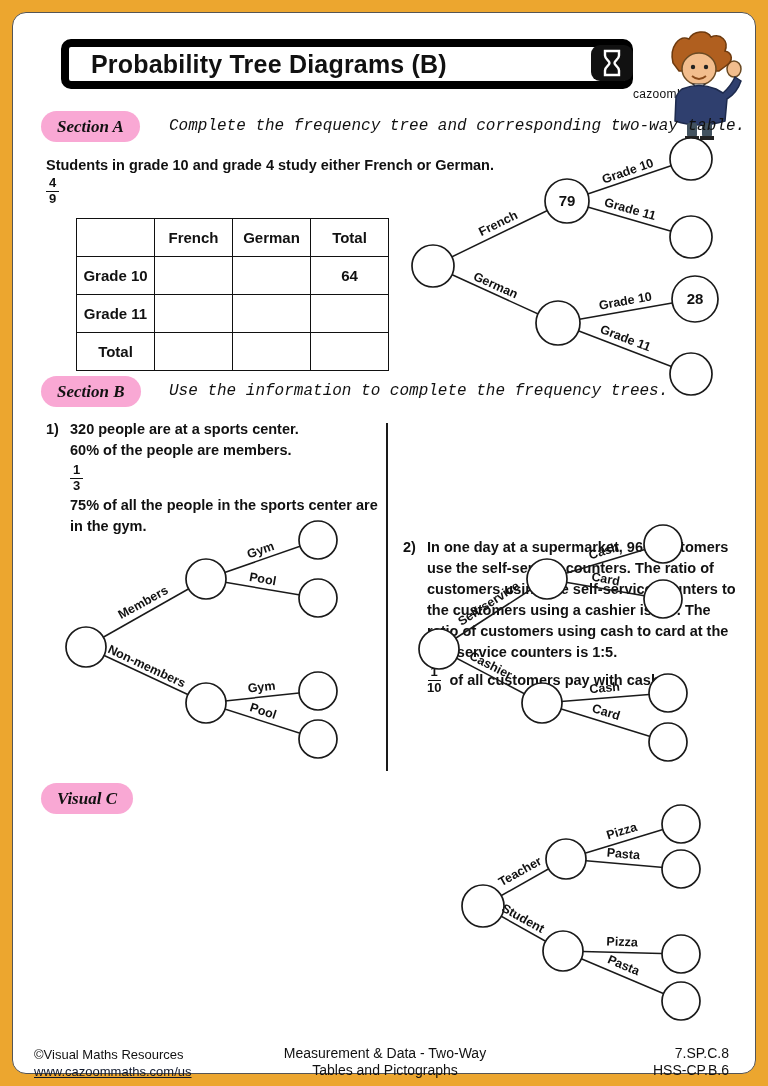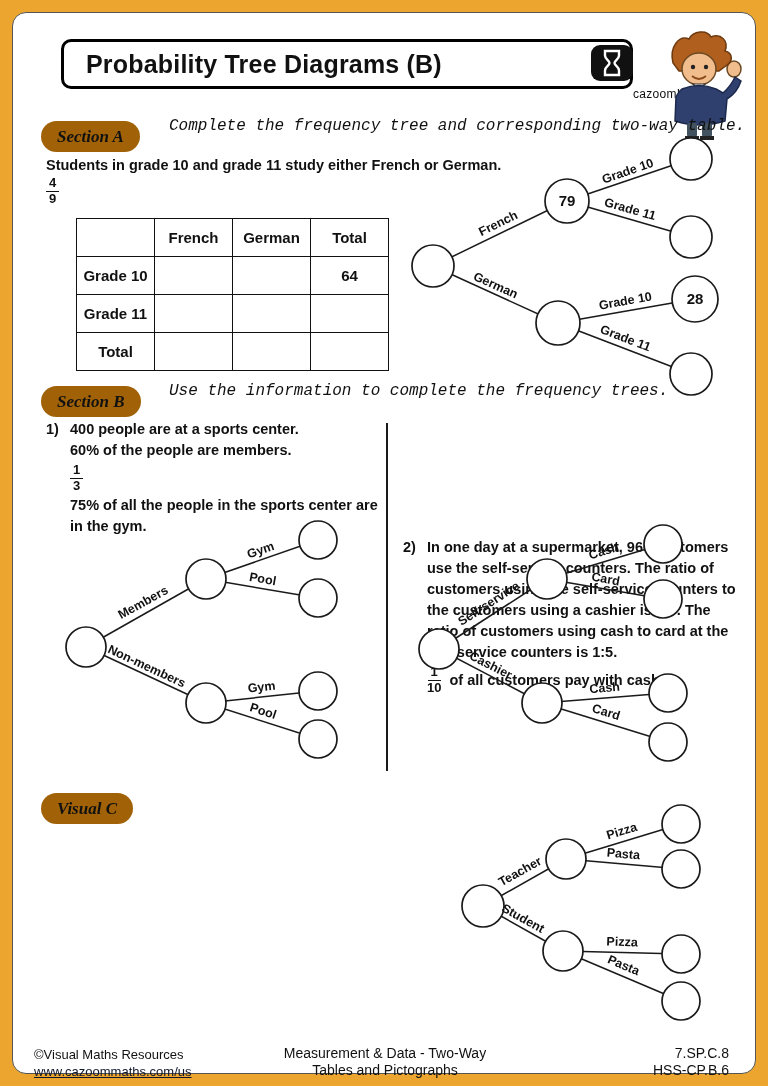--- a/index.html
+++ b/index.html
@@ -9,28 +9,28 @@
     background:#eca62f; color:#111;
     font-family:"Liberation Sans", sans-serif;
   }
   .page {
     position:absolute; left:12px; top:12px; width:744px; height:1062px;
     background:#fff; border:1px solid #555; border-radius:14px;
   }
   .abs { position:absolute; }
 
   
-  .title-box { left:48px; top:26px; width:572px; height:50px; border:3px solid #000000; border-radius:10px; display:flex; align-items:center; background:#fff; }
+  .title-box { left:48px; top:26px; width:572px; height:50px; border:8px solid #000000; border-radius:10px; display:flex; align-items:center; background:#fff; }
   .title-box h1 { padding-left:22px; font-size:25px; font-weight:bold; letter-spacing:0.2px; }
   .logo { left:576px; top:31px; width:46px; text-align:center; }
   .logo-text { font-size:12px; font-weight:normal; letter-spacing:0.3px; margin-top:1px;margin-left:44px; }
 
   
-  .section-pill { background:#a16207; border-radius:16px; height:31px; padding:0 16px; display:inline-flex; align-items:center;
-    font-family:"Liberation Serif", serif; font-style:italic; font-weight:bold; font-size:17px;margin-top:10px; }
+  .section-pill { background:#f9a8d4; border-radius:16px; height:31px; padding:0 16px; display:inline-flex; align-items:center;
+    font-family:"Liberation Serif", serif; font-style:italic; font-weight:bold; font-size:17px; }
   .instruction { font-family:Liberation Mono, monospace; font-style:italic; font-size:16px;margin-left:20px; }
 
   .body-bold { font-size:14.5px; font-weight:bold; line-height:20px; }
 
   
   .frac-row { display:flex; align-items:center; gap:9px; }
   .frac { display:inline-flex; flex-direction:column; align-items:center; font-weight:bold; font-size:13px; line-height:1.15; }
   .frac .num { border-bottom:1.8px solid #111; padding:0 3px; }
 
   
@@ -87,21 +87,21 @@
     <rect x="38" y="94" width="10" height="14" rx="2" fill="#42525f"></rect>
     <rect x="53" y="94" width="10" height="14" rx="2" fill="#42525f"></rect>
     <path d="M36 107 h14 v4 h-14 z M51 107 h14 v4 h-14 z" fill="#222"></path>
   </svg>
 
   <div class="abs section-pill" style="left:28px; top:98px;">
     <span>Section A</span>
   </div>
   <div class="abs instruction" style="left:136px; top:104px;">Complete the frequency tree and corresponding two-way table.</div>
 
-  <div class="abs body-bold" style="left:33px; top:142px;">Students in grade 10 and grade 11 study either French or German.</div>
+  <div class="abs body-bold" style="left:33px; top:142px;">Students in grade 10 and grade 4 study either French or German.</div>
 
   <div class="abs frac-row" style="left:33px; top:163px;">
     <span class="frac">
       <span class="num">4</span>
       <span class="den">9</span>
     </span>
   </div>
 
   <table class="abs twoway" style="left:63px; top:205px;">
     <tbody>
@@ -160,21 +160,21 @@
 
   <div class="abs section-pill" style="left:28px; top:363px;">
     <span>Section B</span>
   </div>
   <div class="abs instruction" style="left:136px; top:369px;">Use the information to complete the frequency trees.</div>
 
   <div class="abs divider" style="left:373px; top:410px; width:2px; height:348px;"></div>
 
   <div class="abs qblock" style="left:33px; top:406px; width:332px;">
     <span class="qnum">1)</span>
-    <div>400 people are at a sports center.</div>
+    <div>320 people are at a sports center.</div>
     <div>60% of the people are members.</div>
     <div class="qfrac">
       <span class="frac">
         <span class="num">1</span>
         <span class="den">3</span>
       </span>
     </div>
     <div>75% of all the people in the sports center are in the gym.</div>
   </div>
 

